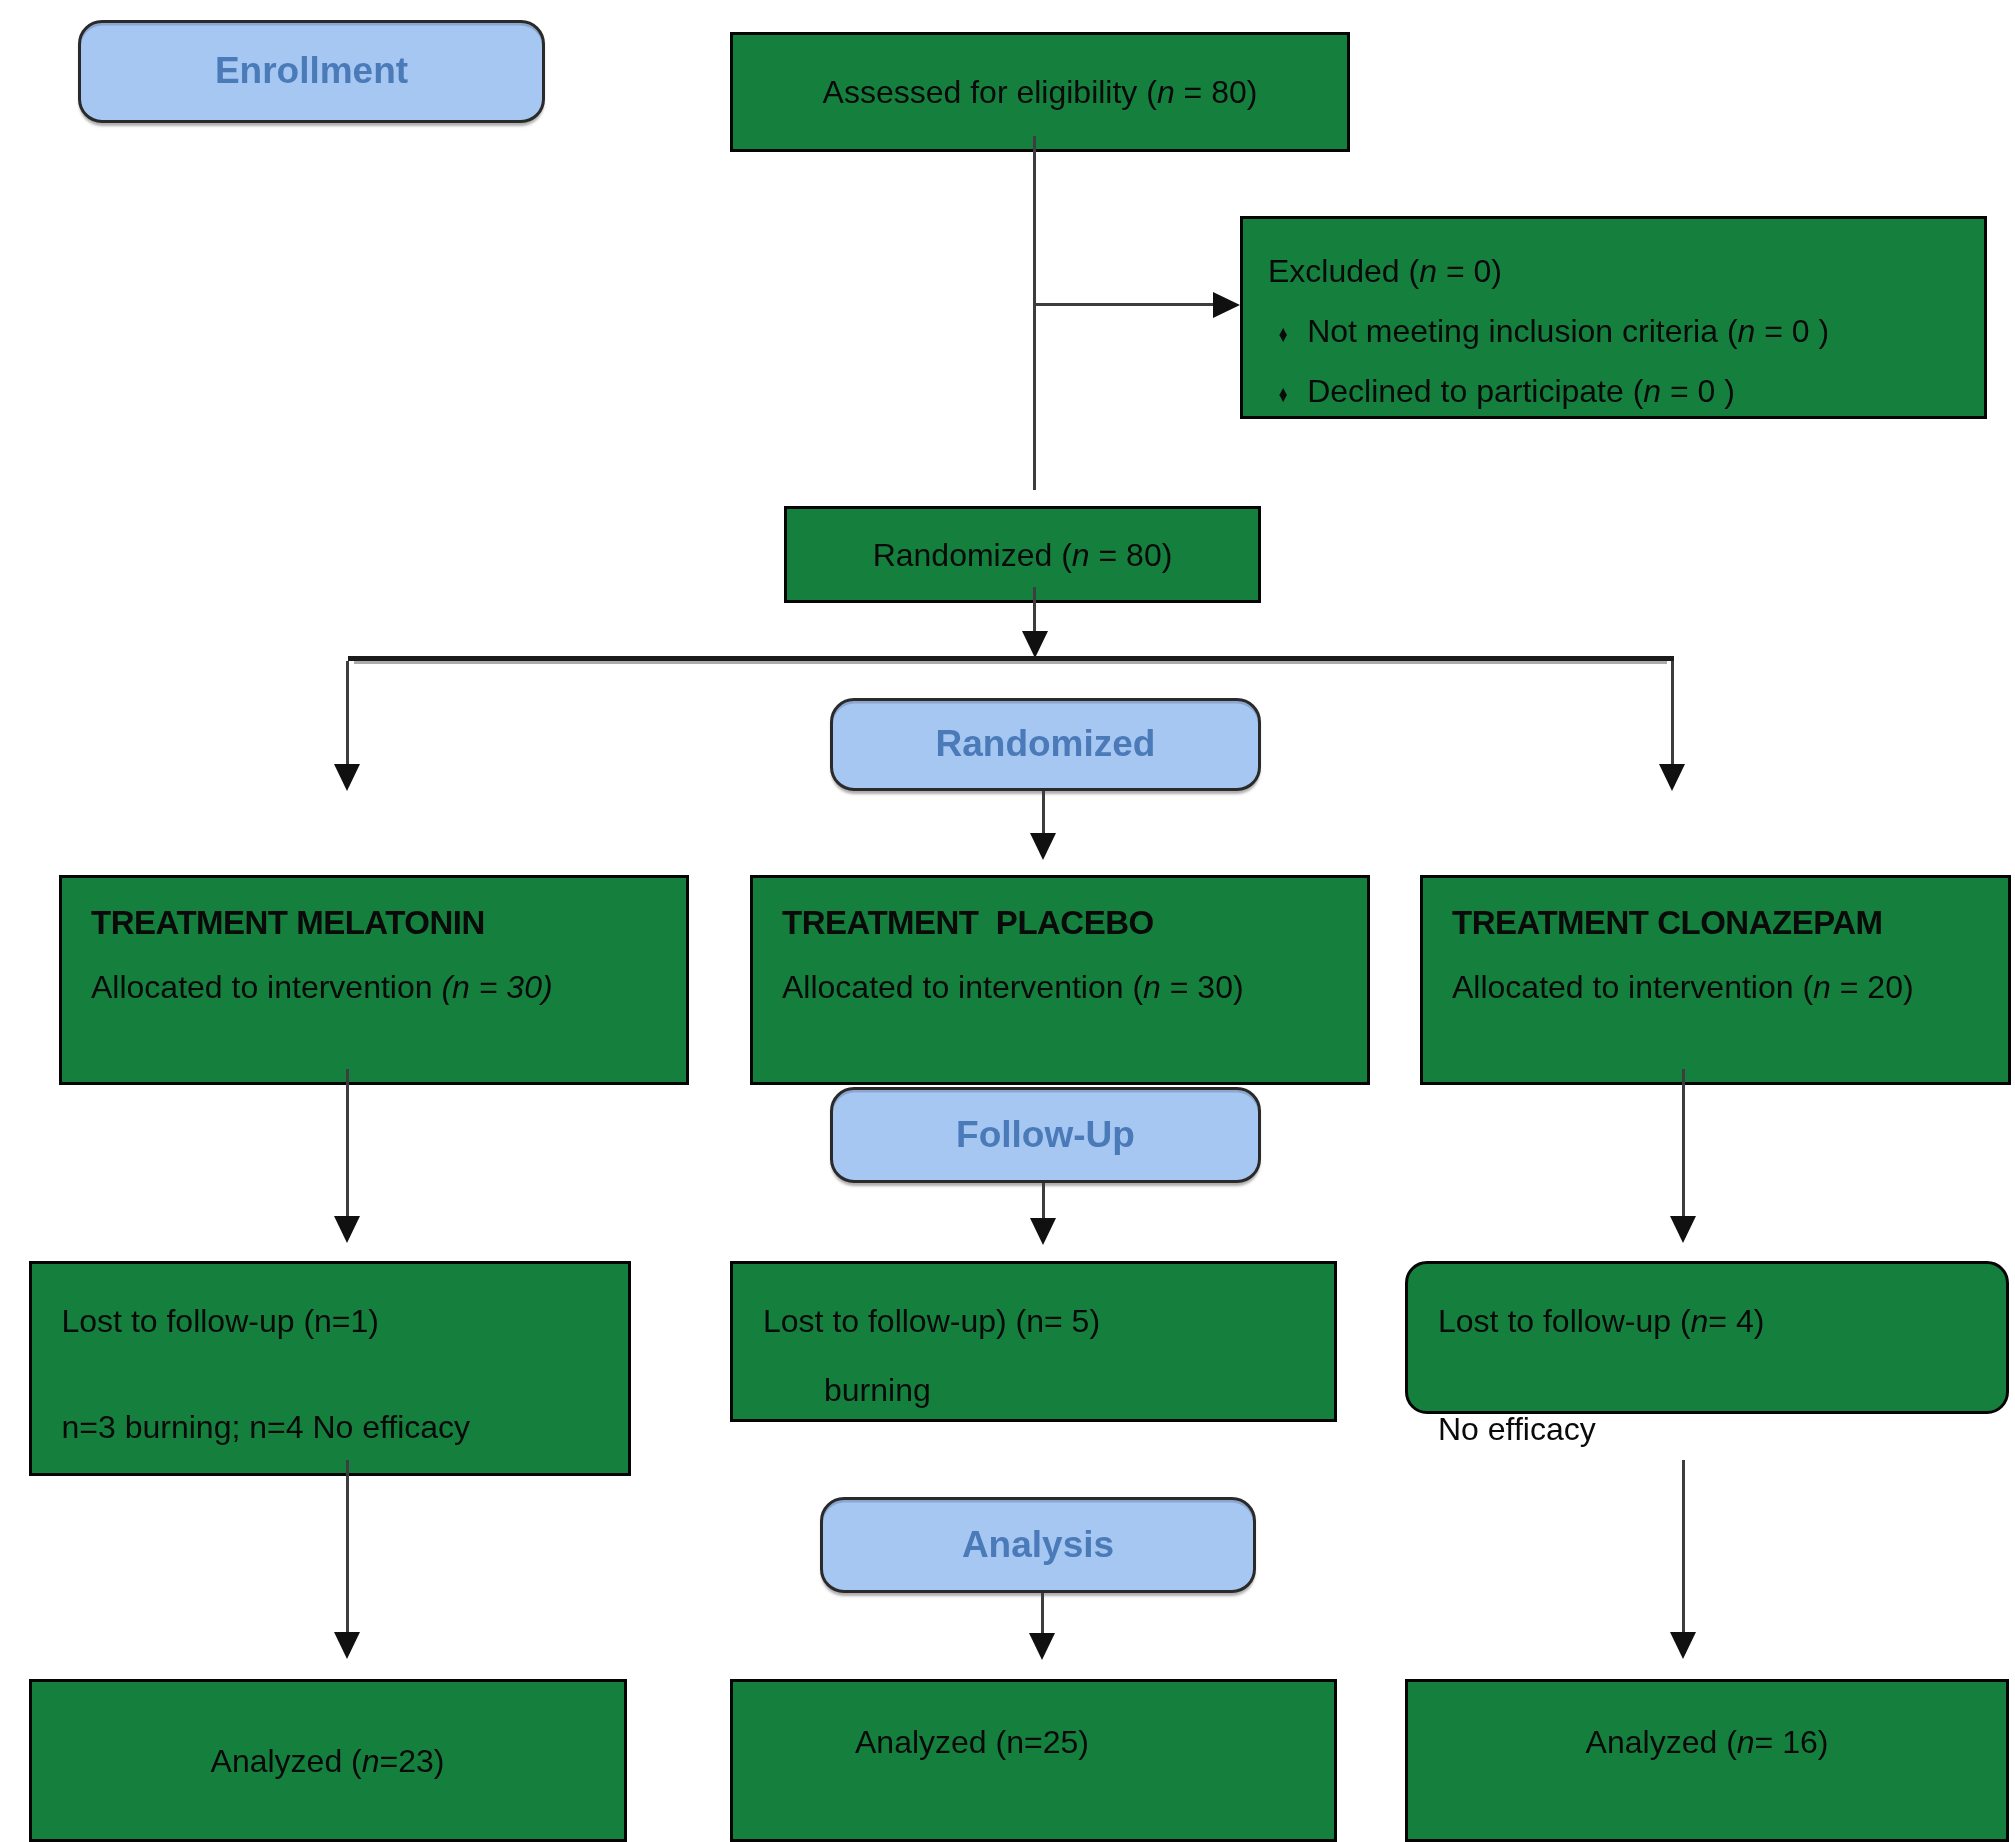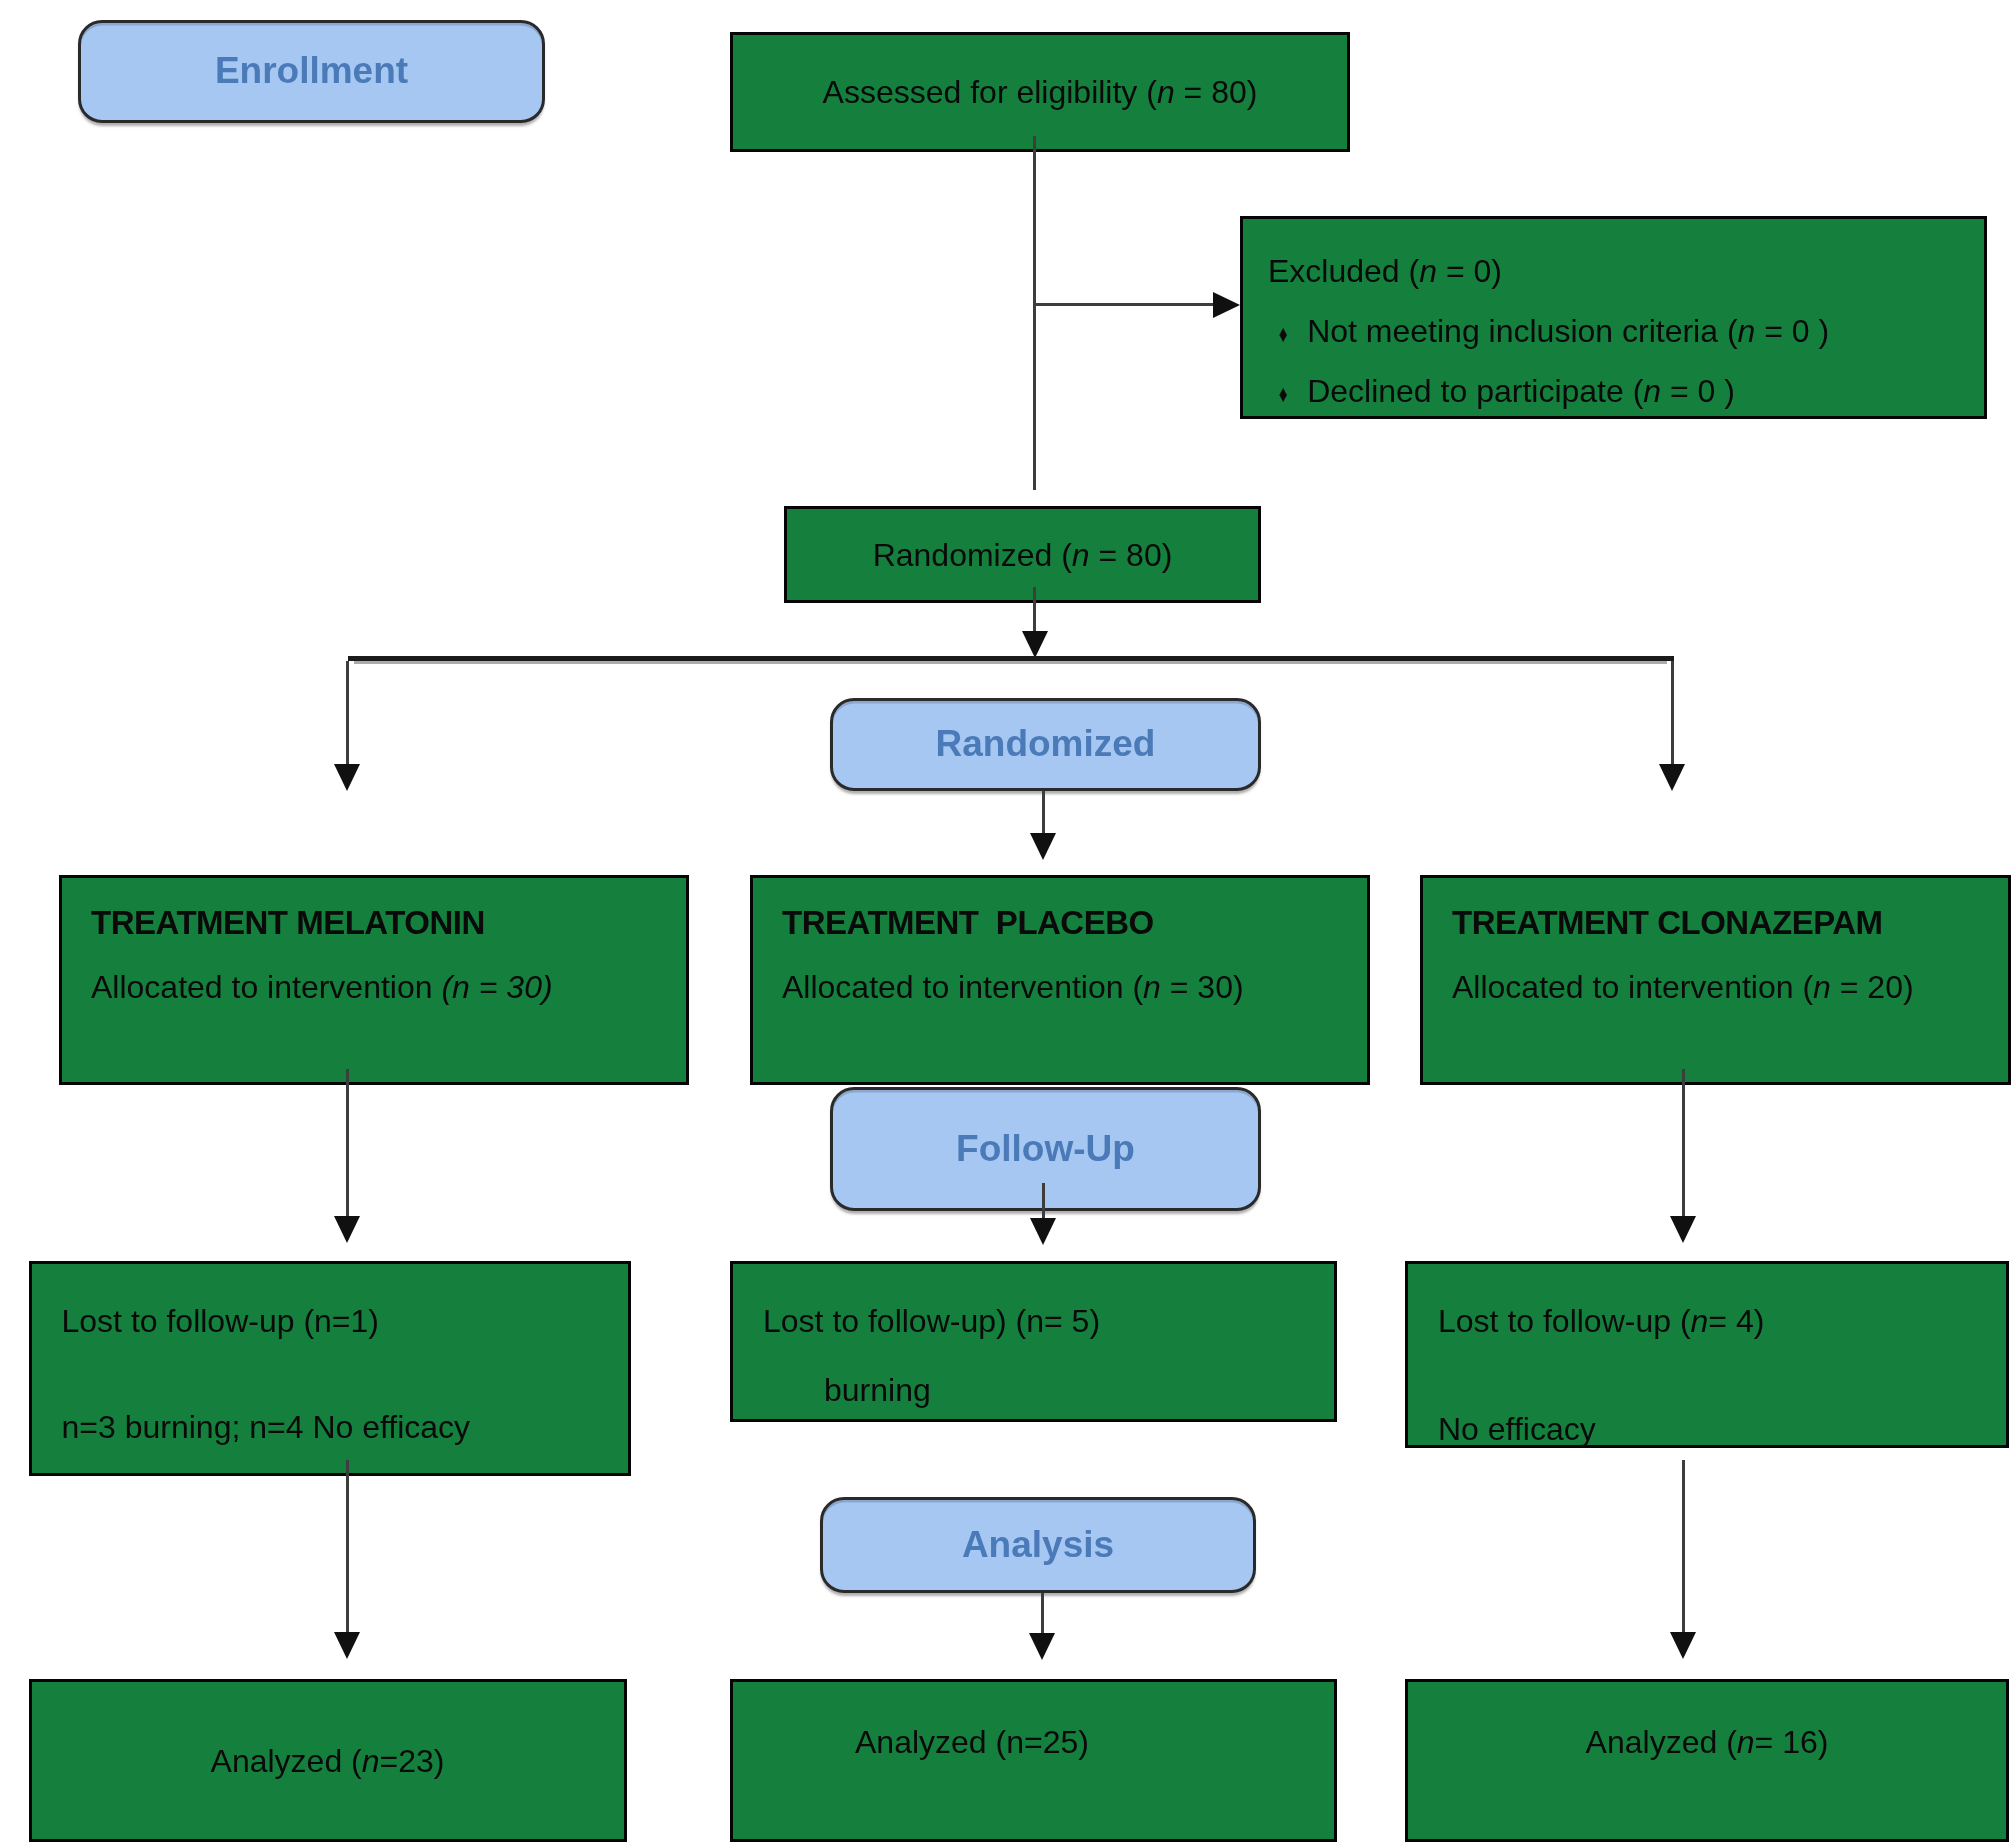--- a/index.html
+++ b/index.html
@@ -50,21 +50,21 @@
 <div class="canvas">
 
   <div class="chip" style="left:78px;top:20px;width:467px;height:103px;">
     <p class="t">Enrollment</p>
   </div>
 
   <div class="chip" style="left:830px;top:698px;width:431px;height:93px;">
     <p class="t">Randomized</p>
   </div>
 
-  <div class="chip" style="left:830px;top:1087px;width:431px;height:124px;">
+  <div class="chip" style="left:830px;top:1087px;width:431px;height:96px;">
     <p class="t">Follow-Up</p>
   </div>
 
   <div class="chip" style="left:820px;top:1497px;width:436px;height:96px;">
     <p class="t">Analysis</p>
   </div>
 
   <div class="box center" style="left:730px;top:15.6px;width:620px;height:120px;">
     <p class="t"><span>Assessed for eligibility (</span><i>n</i><span> = 80)</span></p>
   </div>
@@ -103,21 +103,21 @@
   <div class="box lost-pad" style="left:28.5px;top:1245px;width:602px;height:215px;">
     <p class="t"><span>Lost to follow-up (n=1)</span><i></i><span></span></p>
     <p class="t gap-big">n=3 burning; n=4 No efficacy</p>
   </div>
 
   <div class="box lost-pad" style="left:730px;top:1245px;width:607px;height:161px;">
     <p class="t"><span>Lost to follow-up) (n= 5)</span><i></i><span></span></p>
     <p class="t gap-small">burning</p>
   </div>
 
-  <div class="box lost-pad" style="left:1405px;top:1245px;width:604px;height:187px;">
+  <div class="box lost-pad" style="left:1405px;top:1245px;width:604px;height:153px;border-radius:22px;">
     <p class="t"><span>Lost to follow-up (</span><i>n</i><span>= 4)</span></p>
     <p class="t gap-mid">No efficacy</p>
   </div>
 
   <div class="box center" style="left:28.5px;top:1663px;width:598px;height:163px;">
     <p class="t"><span>Analyzed (</span><i>n</i><span>=23)</span></p>
   </div>
 
   <div class="box center an-left-offset" style="left:730px;top:1663px;width:607px;height:163px;align-items:flex-start;padding-top:40px;">
     <p class="t"><span>Analyzed (n=25)</span><i></i><span></span></p>

